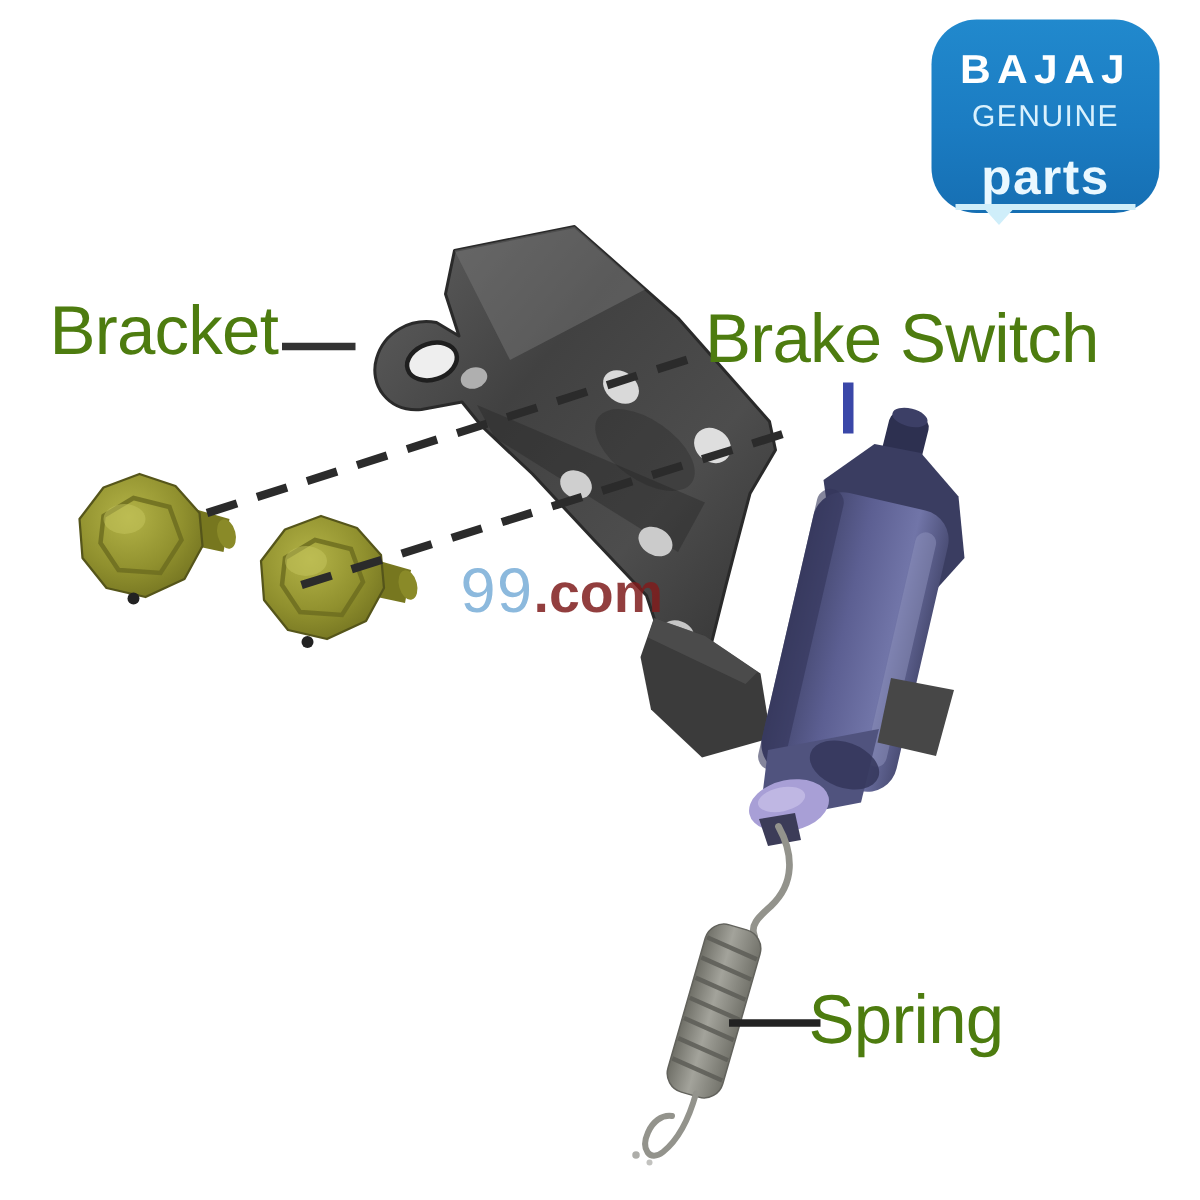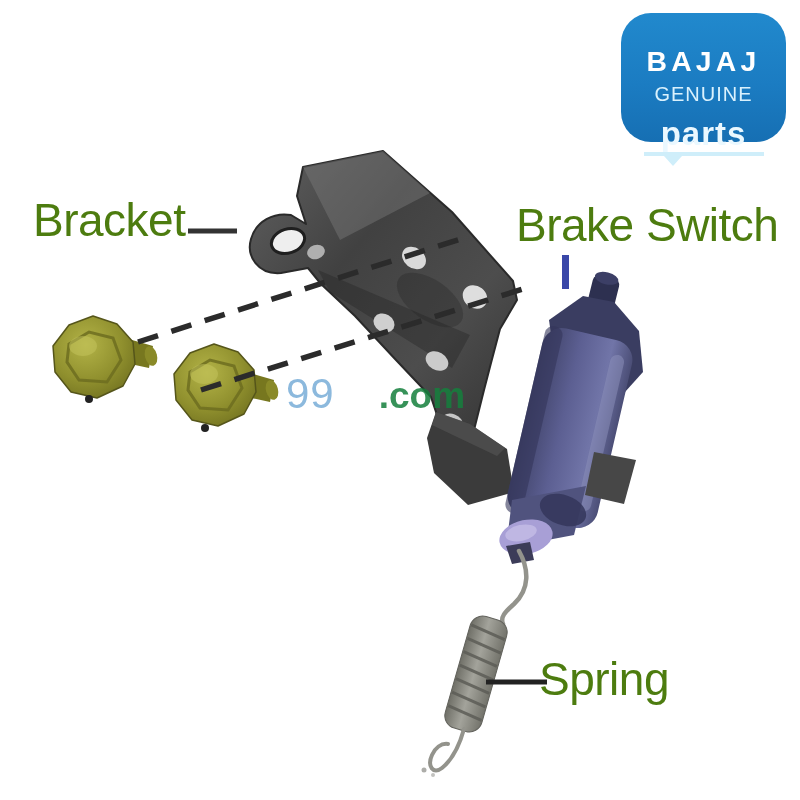--- a/index.html
+++ b/index.html
@@ -6,38 +6,37 @@
   .stage{
     position:relative;width:800px;height:800px;background:#ffffff;overflow:hidden;
     font-family:"Liberation Sans",sans-serif;
   }
   .stage svg{position:absolute;left:0;top:0;}
   .part-label{
     position:absolute;color:#4d7c0f;font-size:46px;line-height:1.05;
     letter-spacing:-0.5px;white-space:nowrap;
   }
   #bracket-label{left:33px;top:196px;}
-  #brake-switch-label{left:516px;top:201px;}
+  #brake-switch-label{left:470px;top:201px;}
   #spring-label{left:539px;top:655px;}
 
   
   .watermark{
-    position:absolute;left:286px;top:370px;display:flex;align-items:baseline;
+    position:absolute;left:307px;top:370px;display:flex;align-items:baseline;
     white-space:nowrap;
-    gap:44px;
   }
   .wm-99{color:#8cb9dd;font-size:42px;font-weight:400;letter-spacing:1px;}
   .wm-rpm{color:#8d8d8d;font-size:44px;font-weight:700;letter-spacing:1px;}
-  .wm-com{color:#15803d;font-size:37px;font-weight:700;opacity:.85;letter-spacing:0;}
+  .wm-com{color:#7f1d1d;font-size:37px;font-weight:700;opacity:.85;letter-spacing:0;}
 
   
   .logo{
-    position:absolute;left:621px;top:13px;width:165px;height:129px;
+    position:absolute;left:621px;top:13px;width:152px;height:129px;
     border-radius:30px;background:linear-gradient(180deg,#2189cd 0%,#1b7cc2 55%,#166fb3 100%);
-    text-align:center;box-sizing:border-box;padding-top:36px;
+    text-align:center;box-sizing:border-box;padding-top:20px;
   }
   .logo-brand{
     color:#ffffff;font-size:27px;font-weight:700;letter-spacing:4px;line-height:1;
     transform:scaleX(1.05);transform-origin:center;
   }
   .logo-genuine{
     color:#d9f1fd;font-size:20px;font-weight:400;letter-spacing:1px;line-height:1;margin-top:8px;
   }
   .logo-parts{
     color:#eaf8ff;font-size:33px;font-weight:700;letter-spacing:1px;line-height:0.85;margin-top:16px;

